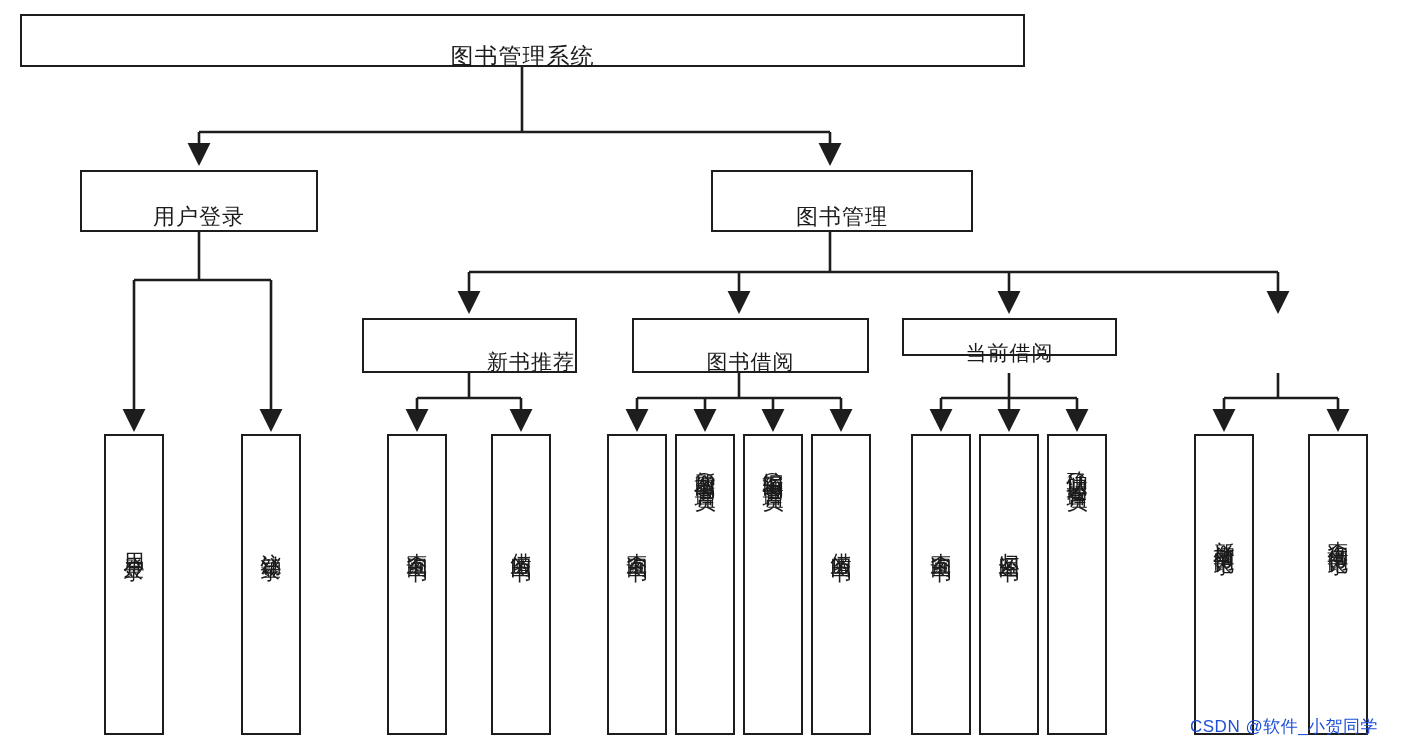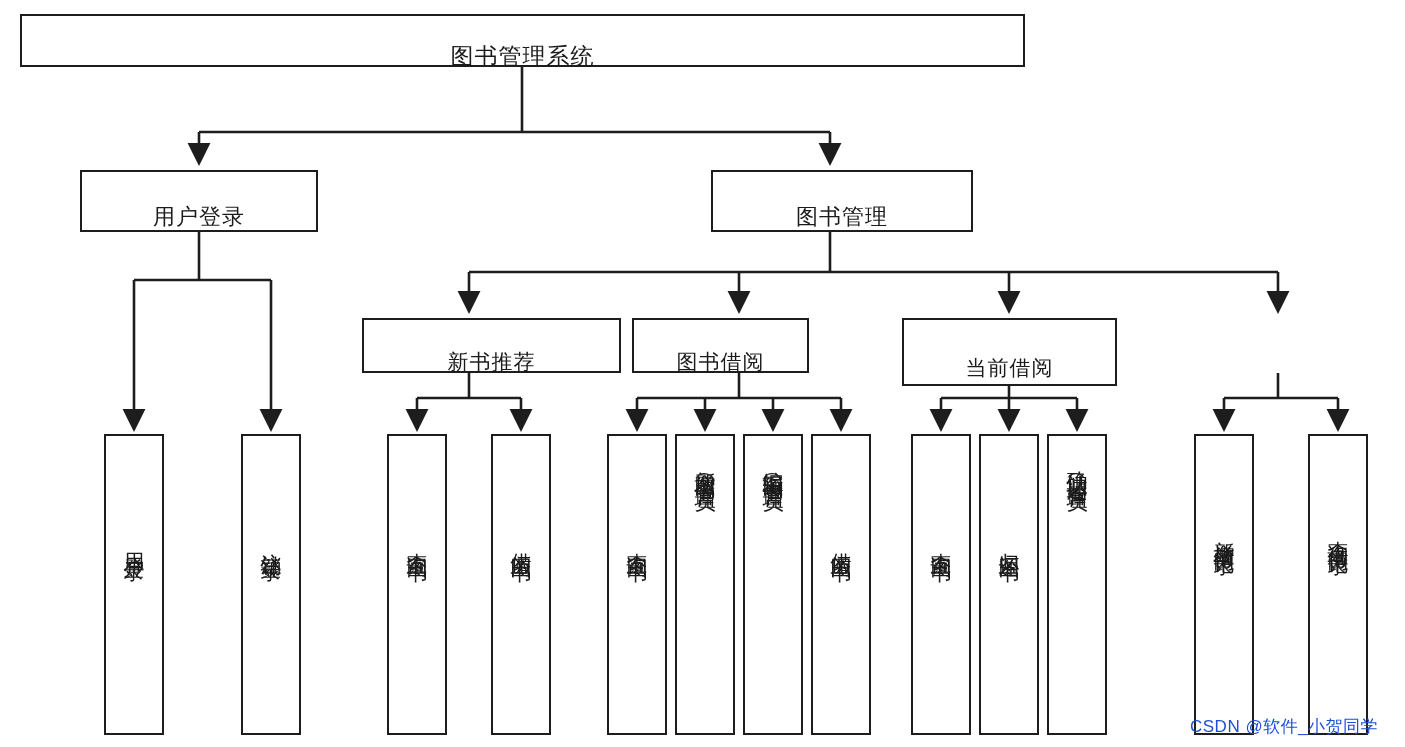--- a/index.html
+++ b/index.html
@@ -131,27 +131,27 @@
     <span class="node-label">图书管理系统</span>
   </div>
 
   <div class="node-box node-l2" style="left:80px; top:170px; width:238px; height:62px;">
     <span class="node-label">用户登录</span>
   </div>
   <div class="node-box node-l2" style="left:711px; top:170px; width:262px; height:62px;">
     <span class="node-label">图书管理</span>
   </div>
 
-  <div class="node-box node-l3" style="left:362px; top:318px; width:259px; height:55px;">
+  <div class="node-box node-l3" style="left:362px; top:318px; width:215px; height:55px;justify-content:flex-end;">
     <span class="node-label">新书推荐</span>
   </div>
-  <div class="node-box node-l3" style="left:632px; top:318px; width:177px; height:55px;">
+  <div class="node-box node-l3" style="left:632px; top:318px; width:237px; height:55px;">
     <span class="node-label">图书借阅</span>
   </div>
-  <div class="node-box node-l3" style="left:902px; top:318px; width:215px; height:68px;">
+  <div class="node-box node-l3" style="left:902px; top:318px; width:215px; height:38px;">
     <span class="node-label">当前借阅</span>
   </div>
 
   <div class="node-box node-leaf leaf-short" style="left:104px; top:434px; width:60px; height:301px;">
     <span class="node-label">用户登录</span>
   </div>
   <div class="node-box node-leaf leaf-short" style="left:241px; top:434px; width:60px; height:301px;">
     <span class="node-label">注销登录</span>
   </div>
 

